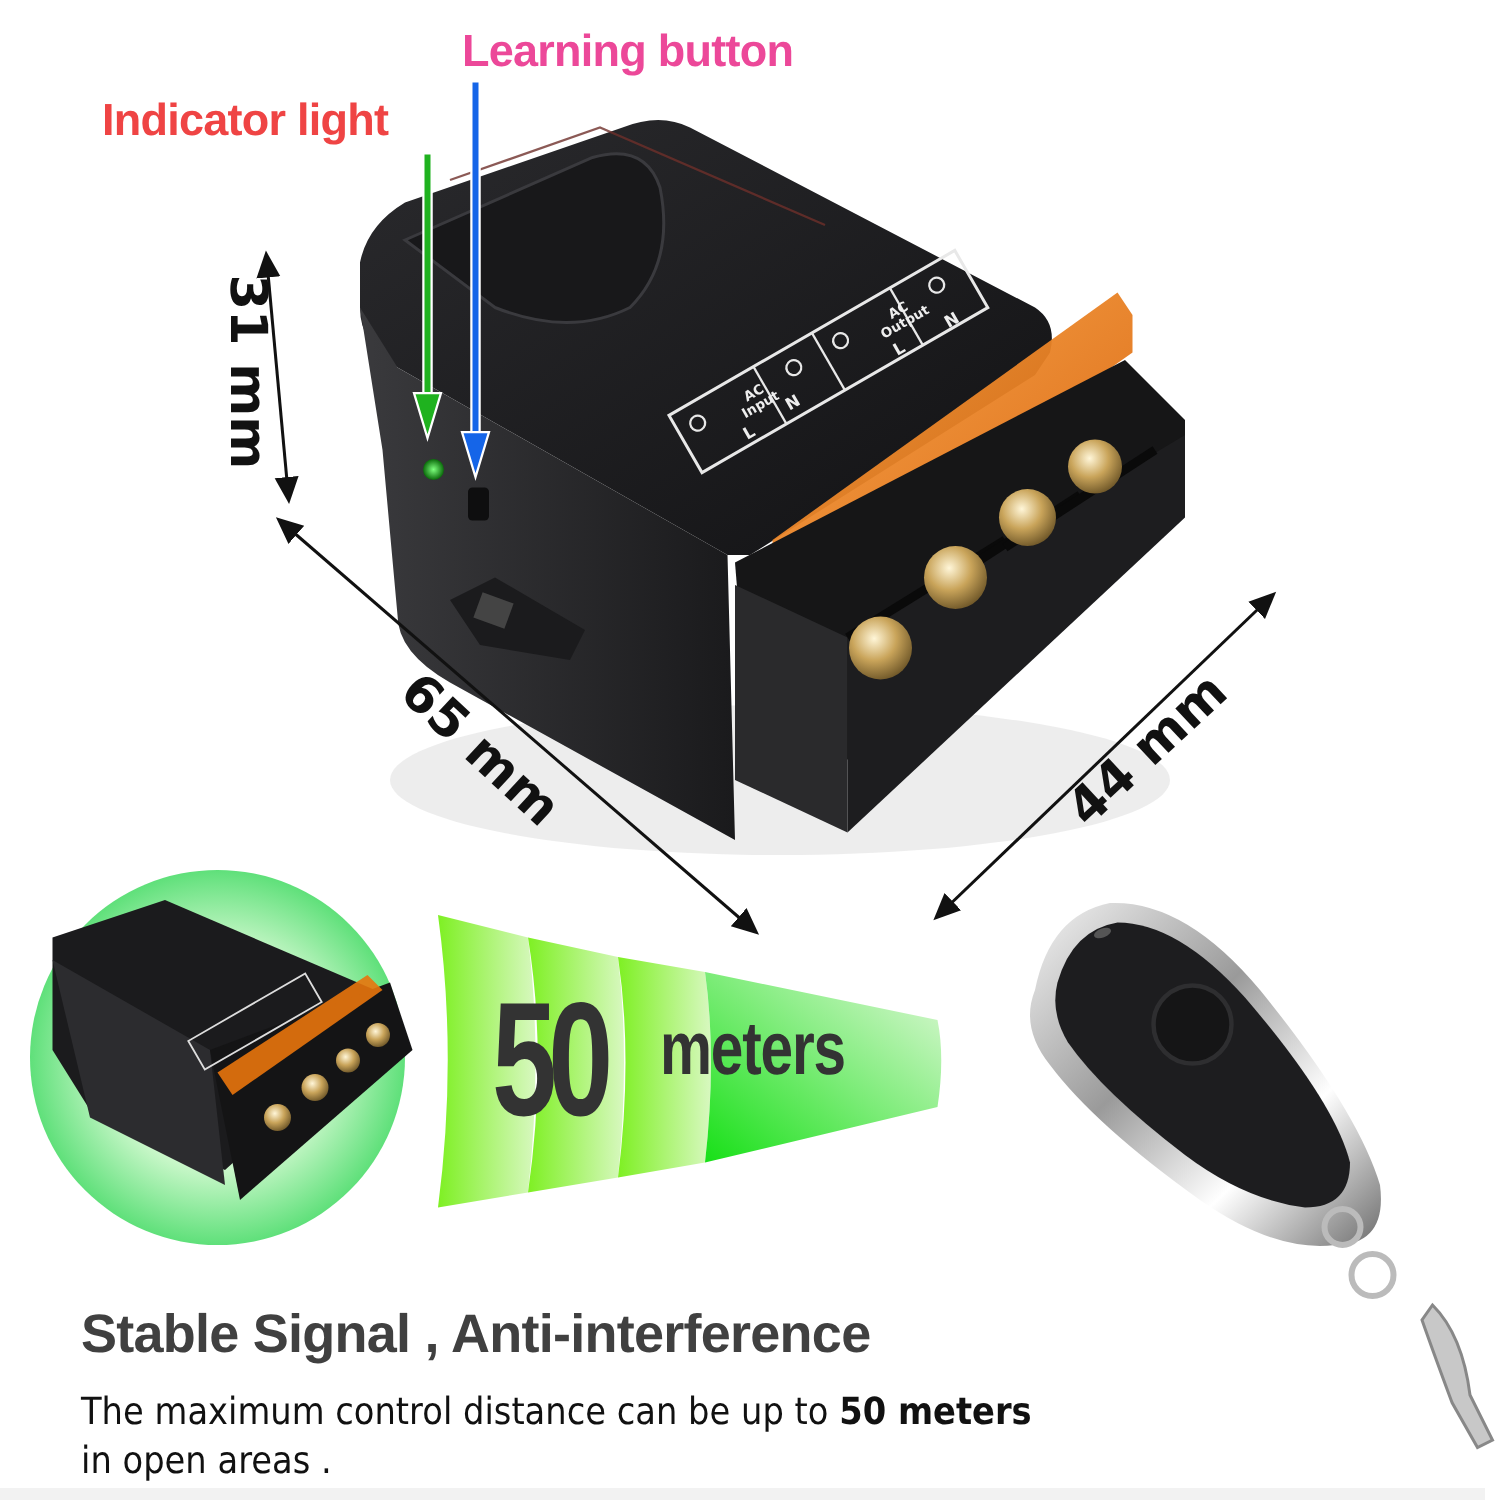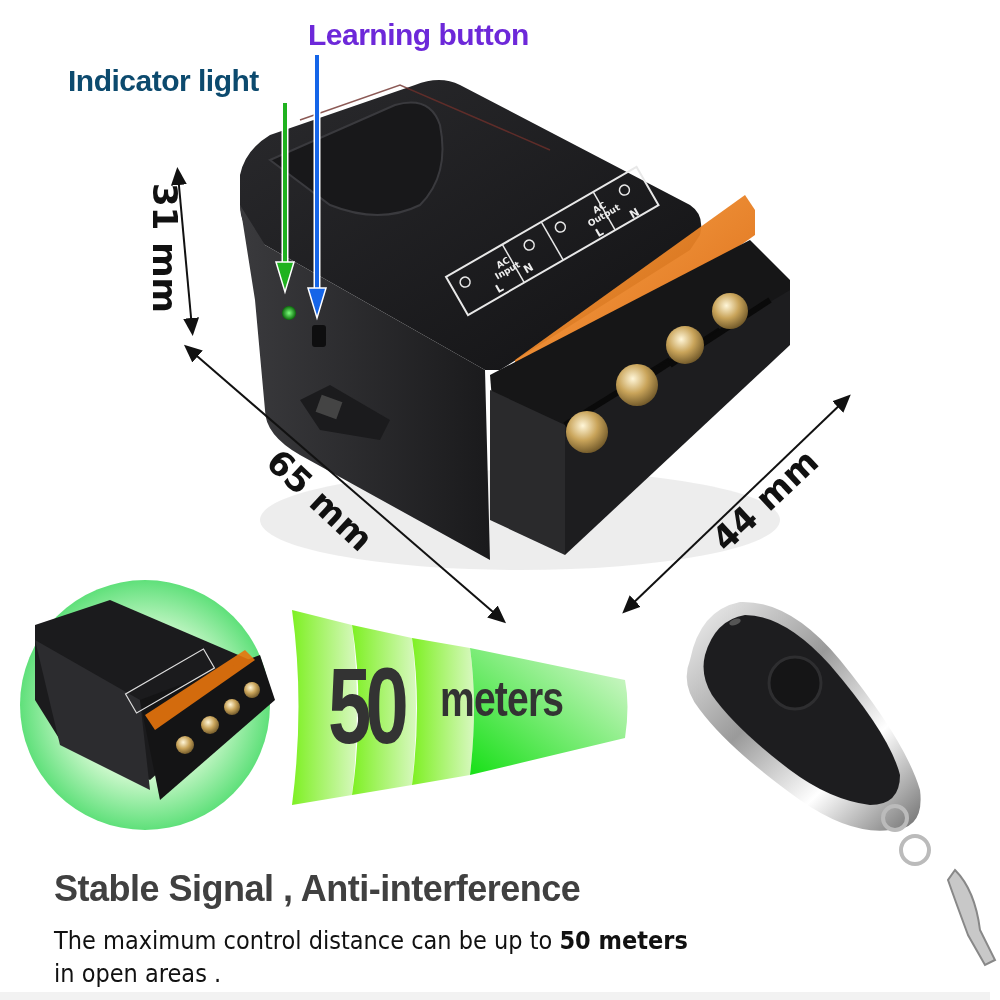--- a/index.html
+++ b/index.html
@@ -1,19 +1,19 @@
 <!DOCTYPE html>
 <html><head>
 <meta charset="utf-8">
 <style>
   html, body { margin: 0; padding: 0; background: #ffffff; }
   body { width: 1000px; height: 1000px; position: relative; overflow: hidden; font-family: "DejaVu Sans", sans-serif; }
   .abs { position: absolute; }
-  .label-blue { left: 308px; top: 18px; font: bold 30px "Liberation Sans", sans-serif; color: #6d28d9; letter-spacing: -0.5px; white-space: nowrap; }
-  .label-green { left: 68px; top: 64px; font: bold 30px "Liberation Sans", sans-serif; color: #0c4a6e; letter-spacing: -0.5px; white-space: nowrap; }
+  .label-blue { left: 308px; top: 18px; font: bold 30px "Liberation Sans", sans-serif; color: #ec4899; letter-spacing: -0.5px; white-space: nowrap; }
+  .label-green { left: 68px; top: 64px; font: bold 30px "Liberation Sans", sans-serif; color: #ef4444; letter-spacing: -0.5px; white-space: nowrap; }
   .dim-text { font: bold 34px "DejaVu Sans", sans-serif; color: #111; white-space: nowrap; transform-origin: center; }
   .dim-31 { left: 100px; top: 228px; transform: rotate(90deg); }
   .dim-65 { left: 255px; top: 480px; transform: rotate(43deg); }
   .dim-44 { left: 700px; top: 480px; transform: rotate(-43deg); }
   .big-50 { left: 328px; top: 652px; font: bold 108px "Liberation Sans", sans-serif; color: #333333; letter-spacing: -8px; transform: scaleX(0.72); transform-origin: left top; line-height: 1; }
   .meters { left: 440px; top: 674px; font: bold 50px "Liberation Sans", sans-serif; color: #333333; transform: scaleX(0.78); transform-origin: left top; line-height: 1; letter-spacing: -1px; }
   .heading { left: 54px; top: 868px; font: bold 36px "Liberation Sans", sans-serif; color: #404040; letter-spacing: -0.5px; white-space: nowrap; }
   .desc { left: 54px; top: 924px; font: 25px "DejaVu Sans", sans-serif; color: #111; line-height: 33px; width: 800px; transform: scaleX(0.9); transform-origin: left top; }
   .desc b { font-weight: bold; }
   .footer-bar { left: 0; top: 992px; width: 990px; height: 8px; background: #f2f2f2; }

